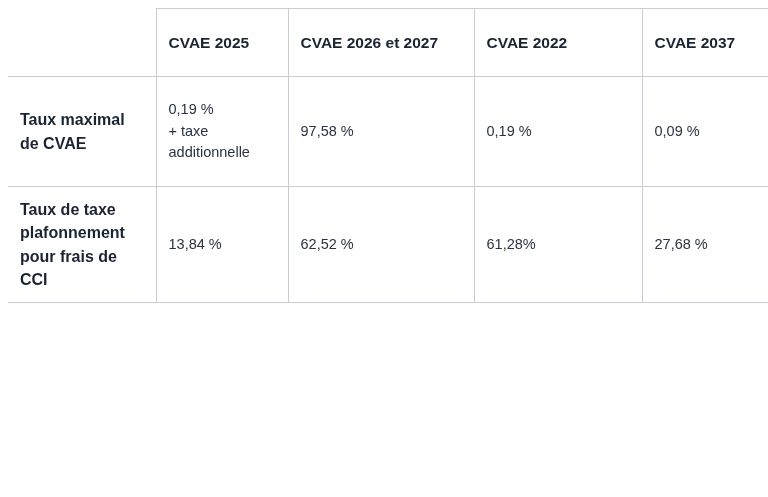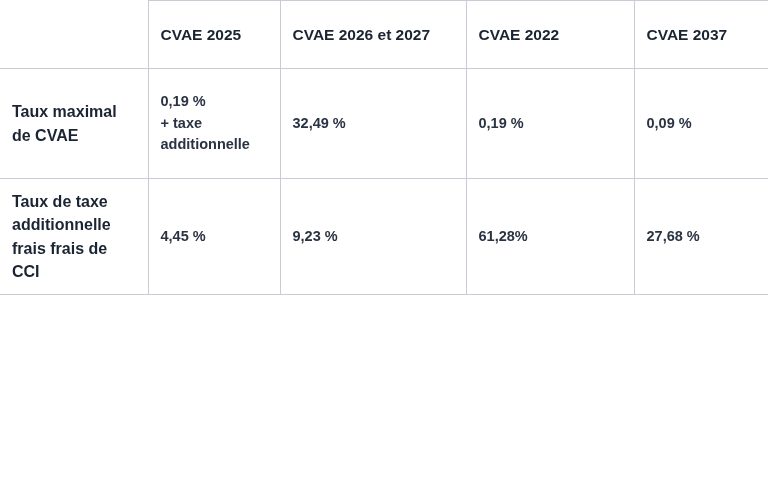--- a/index.html
+++ b/index.html
@@ -11,21 +11,21 @@
     width: 768px;
     height: 497px;
     font-family: "Liberation Sans", sans-serif;
     color: #1b2432;
     overflow: hidden;
   }
   .table-wrap {
     width: 768px;
     height: 362px;
     box-sizing: border-box;
-    padding: 0;
+    padding: 8px;
   }
   table.cvae-table {
     border-collapse: collapse;
     width: 768px;
     table-layout: fixed;
   }
   table.cvae-table col.c0 { width: 148px; }
   table.cvae-table col.c1 { width: 132px; }
   table.cvae-table col.c2 { width: 186px; }
   table.cvae-table col.c3 { width: 168px; }
@@ -53,21 +53,21 @@
   table.cvae-table tbody th.rowhead {
     font-size: 16px;
     font-weight: bold;
     text-align: left;
     line-height: 1.45;
     color: #1b2432;
     border-left: none;
   }
   table.cvae-table tbody td {
     font-size: 14.5px;
-    font-weight: bold;
+    font-weight: normal;
     color: #2a3342;
     line-height: 1.5;
   }
   table.cvae-table tbody tr.r0 th,
   table.cvae-table tbody tr.r0 td { height: 110px; }
   table.cvae-table tbody tr.r1 th,
   table.cvae-table tbody tr.r1 td { height: 106px; }
   table.cvae-table tbody tr.r2 th,
   table.cvae-table tbody tr.r2 td { height: 116px; }
   table.cvae-table tbody tr.r3 th,
@@ -96,26 +96,26 @@
         <th>CVAE 2026 et 2027</th>
         <th>CVAE 2022</th>
         <th>CVAE 2037</th>
       </tr>
     </thead>
     <tbody>
       <tr class="r0">
         <th class="rowhead">Taux maximal de CVAE</th>
         <td class="multiline">0,19 %
 + taxe additionnelle</td>
-        <td>32,49 %</td>
+        <td>97,58 %</td>
         <td>0,19 %</td>
         <td class="last">0,09 %</td>
       </tr>
       <tr class="r2">
-        <th class="rowhead">Taux de taxe additionnelle frais frais de CCI</th>
-        <td>4,45 %</td>
-        <td>9,23 %</td>
+        <th class="rowhead">Taux de taxe plafonnement pour frais de CCI</th>
+        <td>13,84 %</td>
+        <td>62,52 %</td>
         <td>61,28%</td>
         <td class="last">27,68 %</td>
       </tr>
     </tbody>
   </table>
 </div>
 
 </body></html>

